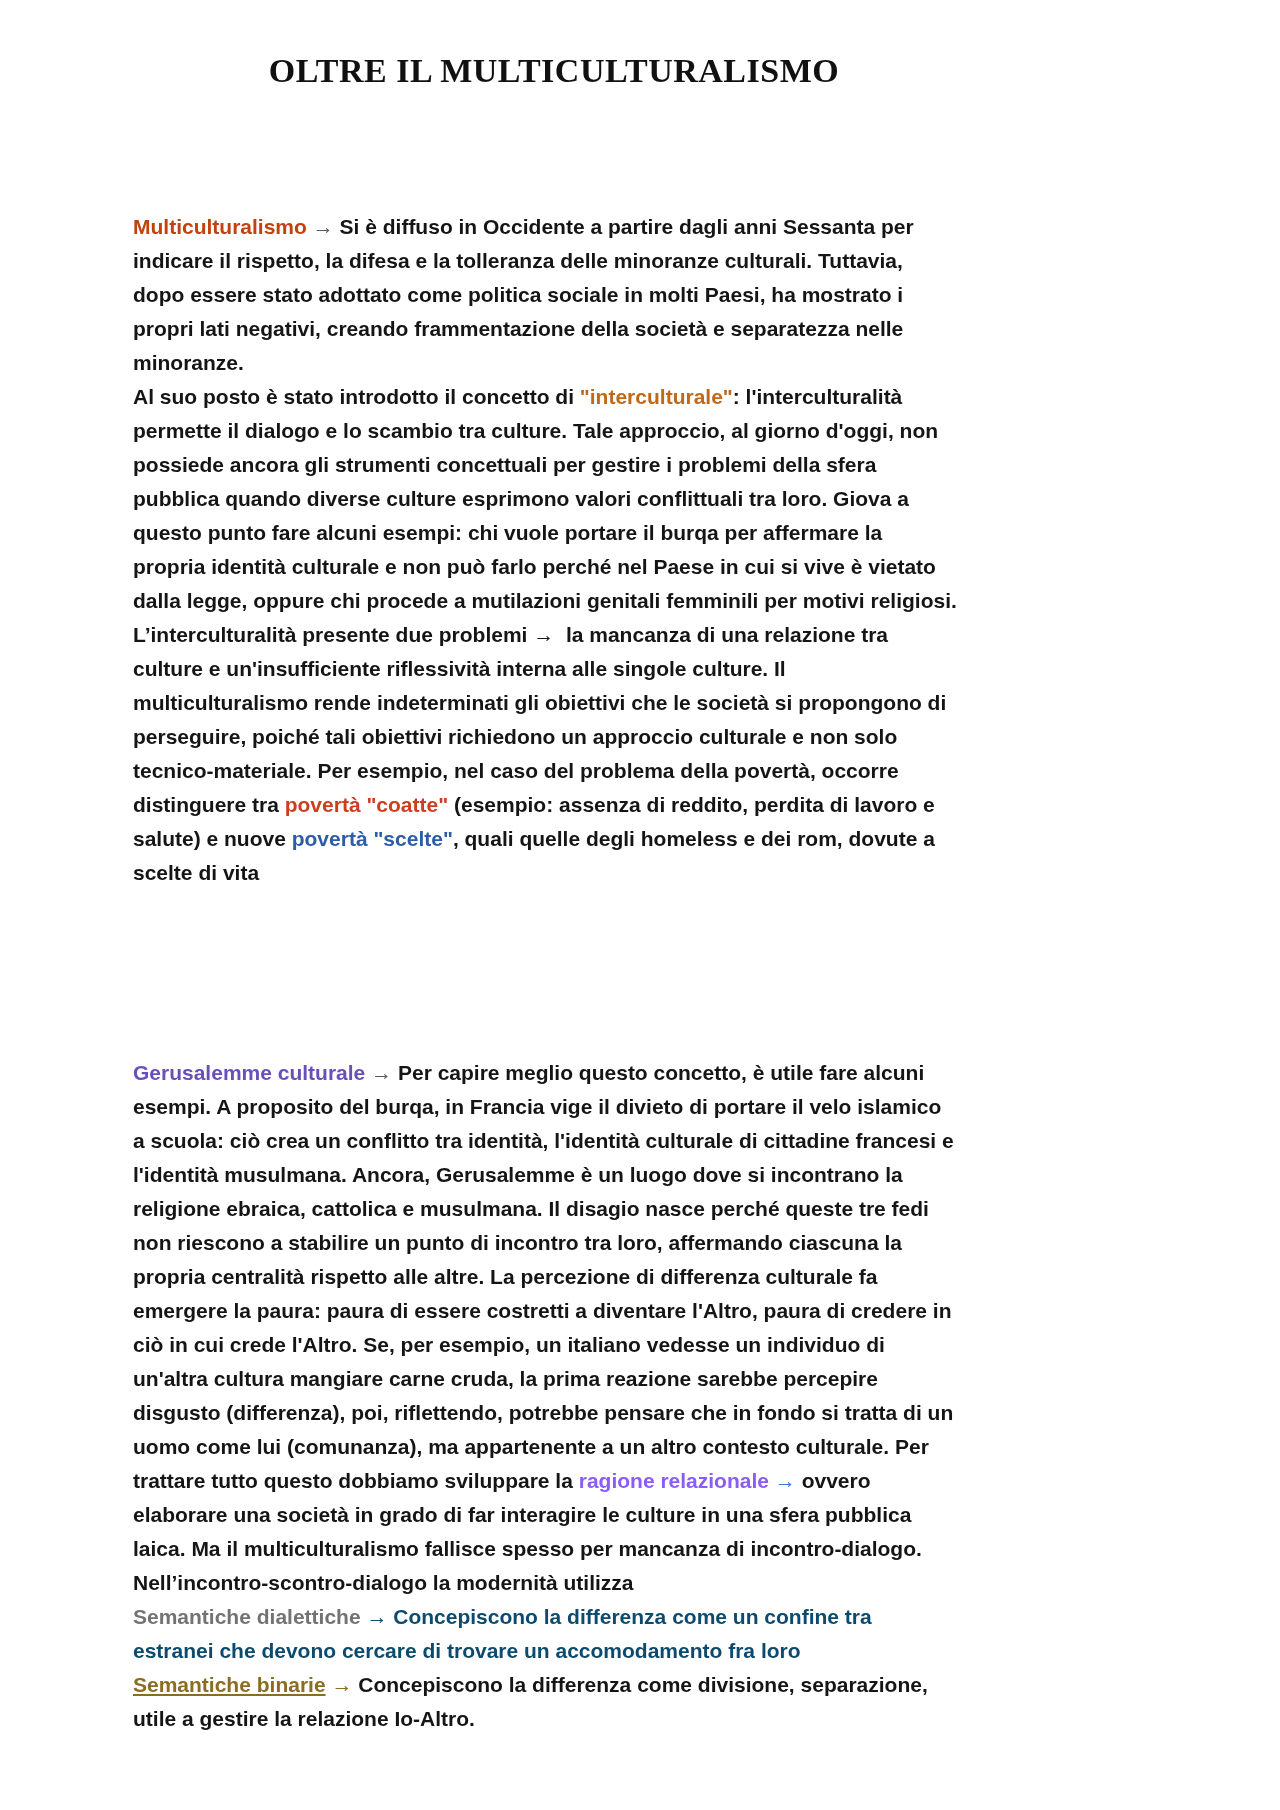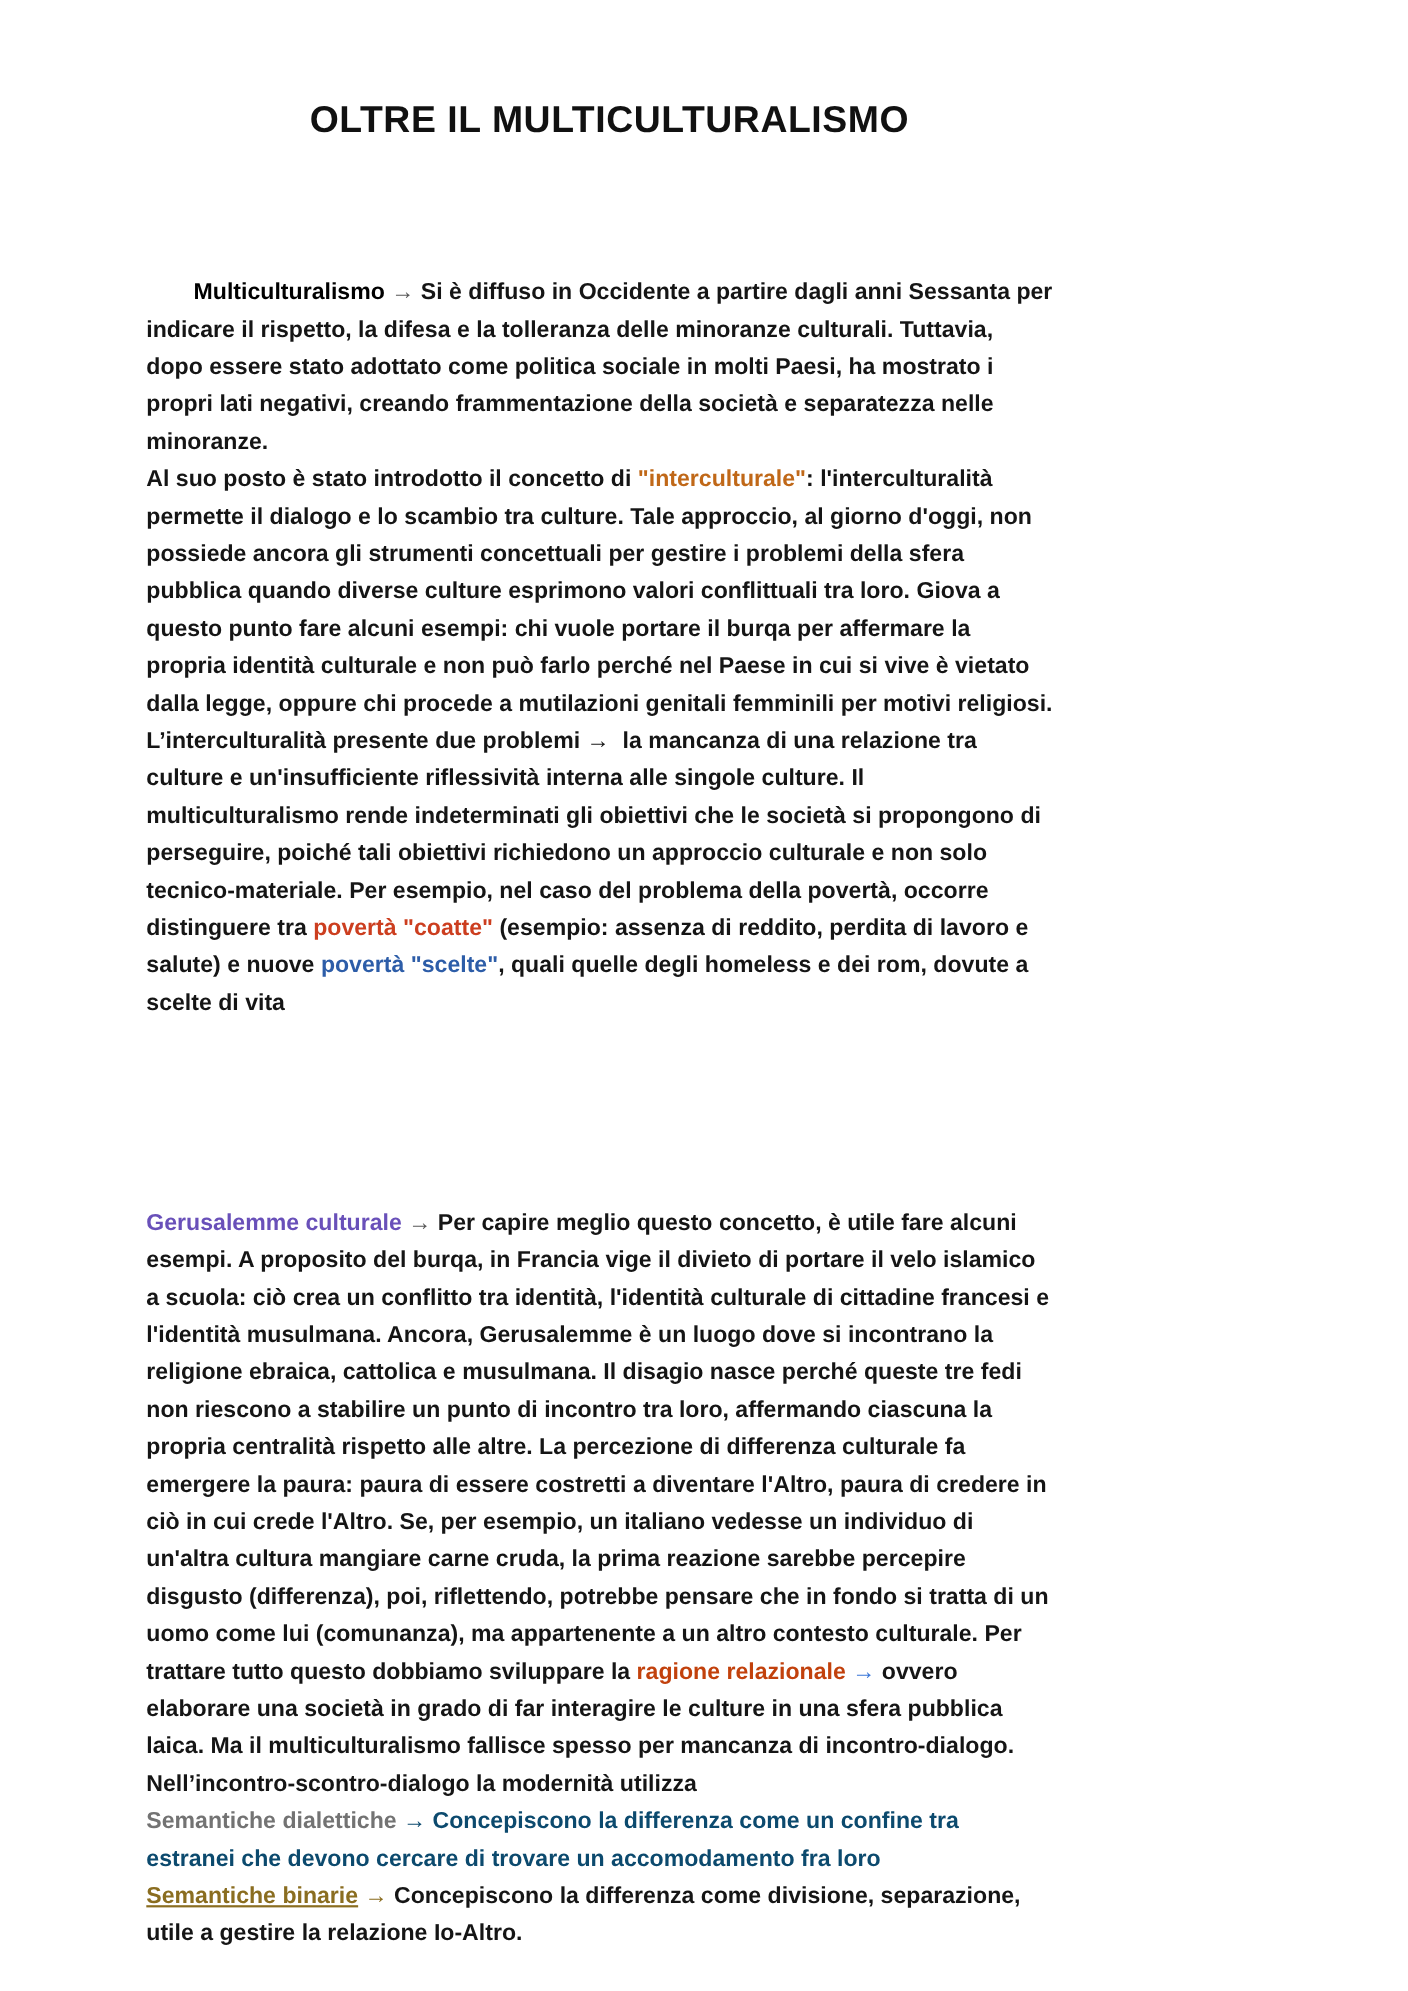--- a/index.html
+++ b/index.html
@@ -5,26 +5,27 @@
   html, body { margin: 0; padding: 0; background: #ffffff; }
   .page {
     position: relative;
     width: 1280px;
     height: 1810px;
     background: #ffffff;
     overflow: hidden;
     font-family: "Liberation Sans", sans-serif;
   }
   .doc-title {
-    padding-top: 90px;
+    padding-top: 52px;
     text-align: center;
     font-size: 34px;
     font-weight: 700;
     color: #111111;
     letter-spacing: 0.5px;
+    font-family: Liberation Serif, serif;
   }
   .doc-title .title-inner {
     position: relative;
     left: -86px;
     display: inline-block;
   }
   .doc-body {
     margin: 52px 0 0 133px;
     width: 1100px;
     font-size: 21px;
@@ -37,21 +38,21 @@
   .para-spacer { height: 30px; }
 </style>
 </head>
 <body>
 
 <div class="page">
   <div class="doc-title">
     <span class="title-inner">OLTRE IL MULTICULTURALISMO</span>
   </div>
   <div class="doc-body">
-    <p><span style="color: #000000; margin-left: 43px;">Multiculturalismo</span><span style="color: rgb(89, 89, 89);"> → </span><span style="color: rgb(21, 21, 21);">Si è diffuso in Occidente a partire dagli anni Sessanta per
+    <p><span style="color: #c2410c;">Multiculturalismo</span><span style="color: rgb(89, 89, 89);"> → </span><span style="color: rgb(21, 21, 21);">Si è diffuso in Occidente a partire dagli anni Sessanta per
 indicare il rispetto, la difesa e la tolleranza delle minoranze culturali. Tuttavia,
 dopo essere stato adottato come politica sociale in molti Paesi, ha mostrato i
 propri lati negativi, creando frammentazione della società e separatezza nelle
 minoranze.
 Al suo posto è stato introdotto il concetto di </span><span style="color: rgb(192, 104, 24);">"interculturale"</span><span style="color: rgb(21, 21, 21);">: l'interculturalità
 permette il dialogo e lo scambio tra culture. Tale approccio, al giorno d'oggi, non
 possiede ancora gli strumenti concettuali per gestire i problemi della sfera
 pubblica quando diverse culture esprimono valori conflittuali tra loro. Giova a
 questo punto fare alcuni esempi: chi vuole portare il burqa per affermare la
 propria identità culturale e non può farlo perché nel Paese in cui si vive è vietato
@@ -70,21 +71,21 @@
 a scuola: ciò crea un conflitto tra identità, l'identità culturale di cittadine francesi e
 l'identità musulmana. Ancora, Gerusalemme è un luogo dove si incontrano la
 religione ebraica, cattolica e musulmana. Il disagio nasce perché queste tre fedi
 non riescono a stabilire un punto di incontro tra loro, affermando ciascuna la
 propria centralità rispetto alle altre. La percezione di differenza culturale fa
 emergere la paura: paura di essere costretti a diventare l'Altro, paura di credere in
 ciò in cui crede l'Altro. Se, per esempio, un italiano vedesse un individuo di
 un'altra cultura mangiare carne cruda, la prima reazione sarebbe percepire
 disgusto (differenza), poi, riflettendo, potrebbe pensare che in fondo si tratta di un
 uomo come lui (comunanza), ma appartenente a un altro contesto culturale. Per
-trattare tutto questo dobbiamo sviluppare la </span><span style="color: #c2410c; margin-top: 13px;">ragione relazionale</span><span style="color: rgb(60, 120, 216);"> → </span><span style="color: rgb(21, 21, 21);">ovvero
+trattare tutto questo dobbiamo sviluppare la </span><span style="color: #8b5cf6; margin-top: 13px;">ragione relazionale</span><span style="color: rgb(60, 120, 216);"> → </span><span style="color: rgb(21, 21, 21);">ovvero
 elaborare una società in grado di far interagire le culture in una sfera pubblica
 laica. Ma il multiculturalismo fallisce spesso per mancanza di incontro-dialogo.
 Nell’incontro-scontro-dialogo la modernità utilizza
 </span><span style="color: #737373;">Semantiche dialettiche</span><span style="color: #0c4a6e;"> → Concepiscono la differenza come un confine tra
 estranei che devono cercare di trovare un accomodamento fra loro
 </span><span style="color: rgb(138, 109, 32); text-decoration: underline;">Semantiche binarie</span><span style="color: rgb(138, 109, 32);"> → </span><span style="color: rgb(21, 21, 21);">Concepiscono la differenza come divisione, separazione,
 utile a gestire la relazione Io-Altro.</span></p>
   </div>
 </div>
 

